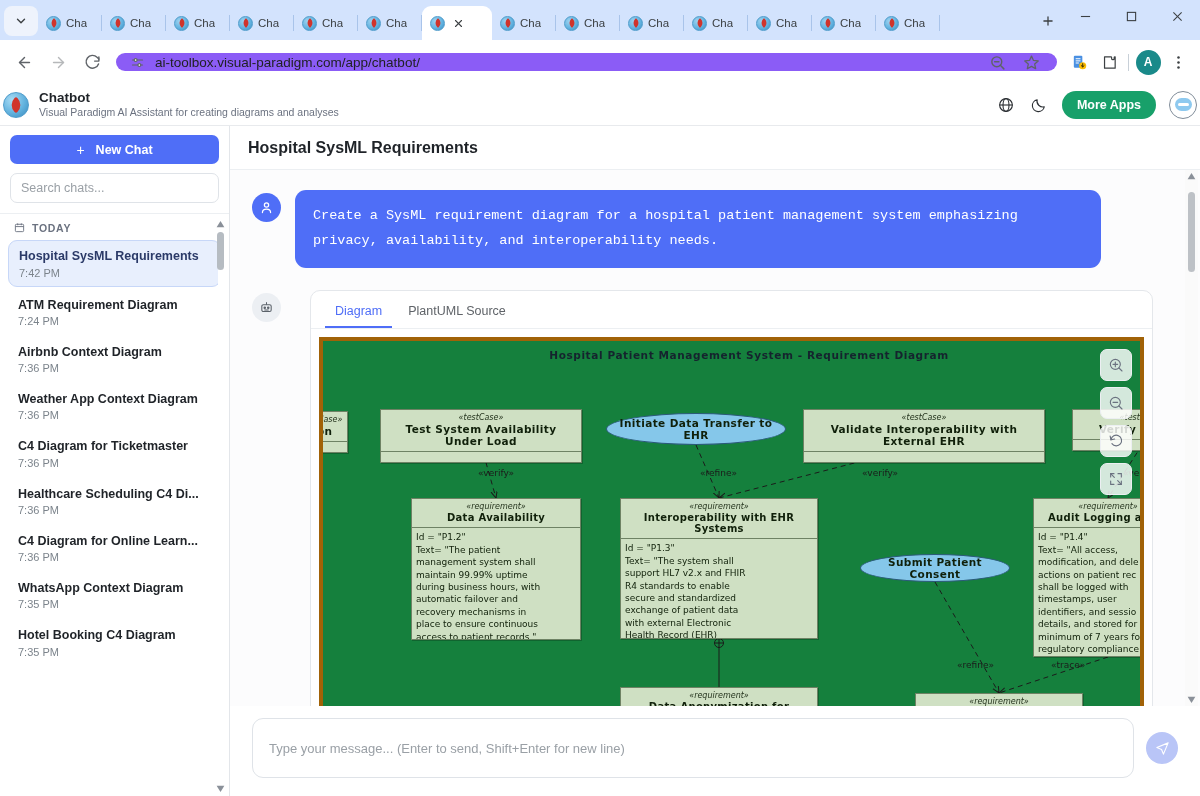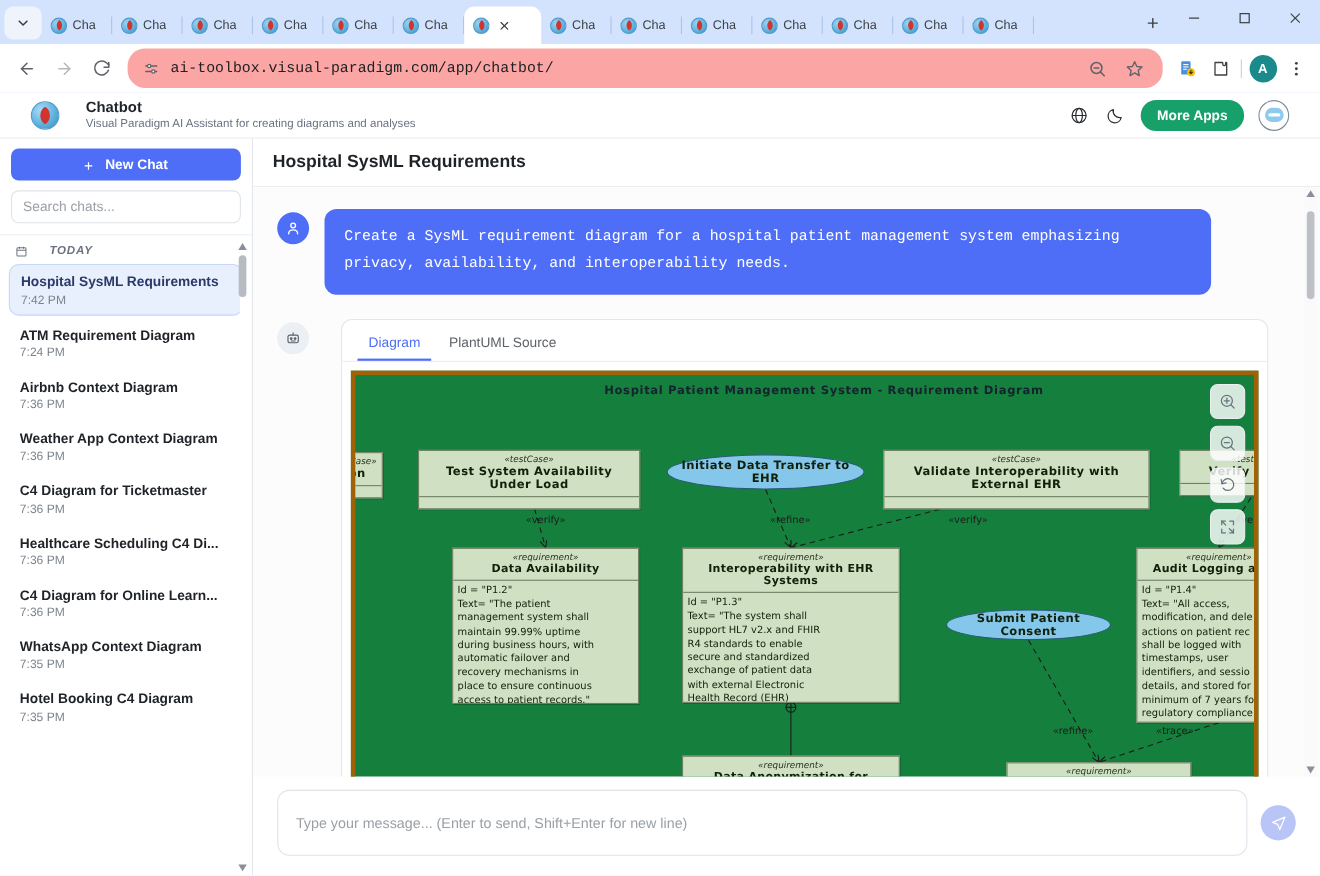--- a/index.html
+++ b/index.html
@@ -43,37 +43,37 @@
   .newtab svg { width:14px; height:14px; }
   .wincontrols { display:flex; align-items:flex-start; height:40px; margin-left:auto; flex:0 0 auto; }
   .wc { width:46px; height:32px; display:flex; align-items:center; justify-content:center; cursor:pointer; }
   .wc svg { width:11px; height:11px; }
 
   .toolbar { height:47px; background:#ffffff; display:flex; align-items:center; padding:0 8px; gap:2px; }
   .navbtn { width:32px; height:32px; border-radius:50%; display:flex; align-items:center; justify-content:center; cursor:pointer; }
   .navbtn svg { width:17px; height:17px; }
   .navbtn.disabled svg { opacity:.45; }
   .omnibox {
-    flex:1 1 auto; height:36px; background:#fca5a5; border-radius:16px;
-    display:flex; align-items:center; padding:0 6px 0 12px; margin:0 6px; gap:9px; cursor:text;font-family:Liberation Mono, monospace;
+    flex:1 1 auto; height:18px; background:#8b5cf6; border-radius:16px;
+    display:flex; align-items:center; padding:0 6px 0 12px; margin:0 6px; gap:9px; cursor:text;
   }
   .omnibox .url { flex:1 1 auto; font-size:13.5px; color:#202124; white-space:nowrap; overflow:hidden; }
   .omni-icon { width:18px; height:18px; display:flex; align-items:center; justify-content:center; }
   .omni-icon svg { width:15px; height:15px; }
   .omni-right { display:flex; align-items:center; gap:6px; padding-right:6px; }
   .tb-icon { width:28px; height:28px; display:flex; align-items:center; justify-content:center; cursor:pointer; border-radius:50%; }
   .tb-icon svg { width:17px; height:17px; }
   .avatar-btn { width:25px; height:25px; border-radius:50%; background:#1a8a8a; color:#fff; font-size:12px;
     display:flex; align-items:center; justify-content:center; font-weight:600; cursor:pointer; }
   .vdiv { width:1px; height:17px; background:#c8d0d8; margin:0 3px; }
 
   
   .page { flex:1 1 auto; background:#fff; display:flex; flex-direction:column; overflow:hidden; }
 
-  .apphead { height:42px; border-bottom:1px solid #e8eaed; display:flex; align-items:center; padding:0 28px; gap:24px; flex:0 0 auto; }
+  .apphead { height:42px; border-bottom:1px solid #e8eaed; display:flex; align-items:center; padding:0 3px; gap:10px; flex:0 0 auto; }
   .applogo { width:26px; height:26px; border-radius:50%; position:relative; flex:0 0 auto;
     background:radial-gradient(circle at 34% 30%, #a9dcf5 0%, #62b2de 55%, #3889bd 100%); border:1px solid #4f9ccb; }
   .applogo::after { content:""; position:absolute; left:50%; top:50%; transform:translate(-50%,-50%) rotate(45deg);
     width:12px; height:12px; background:#d0342c; border-radius:2px 10px 2px 10px; }
   .apptitles { display:flex; flex-direction:column; justify-content:center; }
   .apptitle { font-size:13.5px; font-weight:700; color:#1f2328; line-height:1.2; }
   .appsub { font-size:10.5px; color:#6b7280; line-height:1.3; }
   .apphead-right { margin-left:auto; display:flex; align-items:center; gap:13px; }
   .ah-icon { width:20px; height:20px; display:flex; align-items:center; justify-content:center; cursor:pointer; }
   .ah-icon svg { width:18px; height:18px; }
@@ -94,22 +94,22 @@
   .sb-panel-icon { margin-left:auto; width:20px; height:20px; display:flex; align-items:center; justify-content:center; cursor:pointer; }
   .sb-panel-icon svg { width:16px; height:16px; }
   .sb-top { padding:9px 10px 10px; border-bottom:1px solid #eceff2; }
   .newchat { width:100%; height:29px; background:#4f6ef7; color:#fff; border:none; border-radius:7px;
     font-size:12.5px; font-weight:700; cursor:pointer; display:flex; align-items:center; justify-content:center; gap:11px; }
   .newchat .plus { font-size:14px; font-weight:400; }
   .searchbox { margin-top:9px; width:100%; height:30px; border:1px solid #dfe3e8; border-radius:7px;
     padding:0 10px; font-size:12.5px; color:#5f6368; font-family:inherit; outline:none; background:#fff; }
   .searchbox::placeholder { color:#9aa0a6; }
   .sb-list { flex:1 1 auto; overflow:hidden; position:relative; padding:6px 0 0; }
-  .today-hdr { display:flex; align-items:flex-end; gap:20px; padding:2px 14px 6px; font-size:10.5px;
-    letter-spacing:.7px; color:#6b7280; font-weight:600;font-style:italic; }
+  .today-hdr { display:flex; align-items:flex-start; gap:7px; padding:2px 14px 6px; font-size:10.5px;
+    letter-spacing:.7px; color:#6b7280; font-weight:600; }
   .today-hdr svg { width:11px; height:11px; }
   .chat-item { margin:0 8px 3px; padding:7px 10px; border-radius:9px; cursor:pointer; }
   .chat-item.active { background:#e8effd; border:1px solid #c7d7f8; }
   .chat-name { font-size:12.5px; font-weight:700; color:#1f2328; line-height:1.3; white-space:nowrap; overflow:hidden; text-overflow:ellipsis; }
   .chat-item.active .chat-name { color:#2b3a68; }
   .chat-time { font-size:11px; color:#7c848c; margin-top:2px; }
   .sb-scroll { position:absolute; right:3px; top:6px; bottom:0; width:11px; }
   .sb-scroll .track { position:absolute; top:12px; bottom:12px; left:3px; width:5px; background:#fff; }
   .sb-scroll .thumb { position:absolute; top:12px; left:2px; width:7px; height:38px; background:#b6bcc2; border-radius:4px; }
   .arrow-up, .arrow-dn { position:absolute; left:1px; width:9px; height:9px; }

